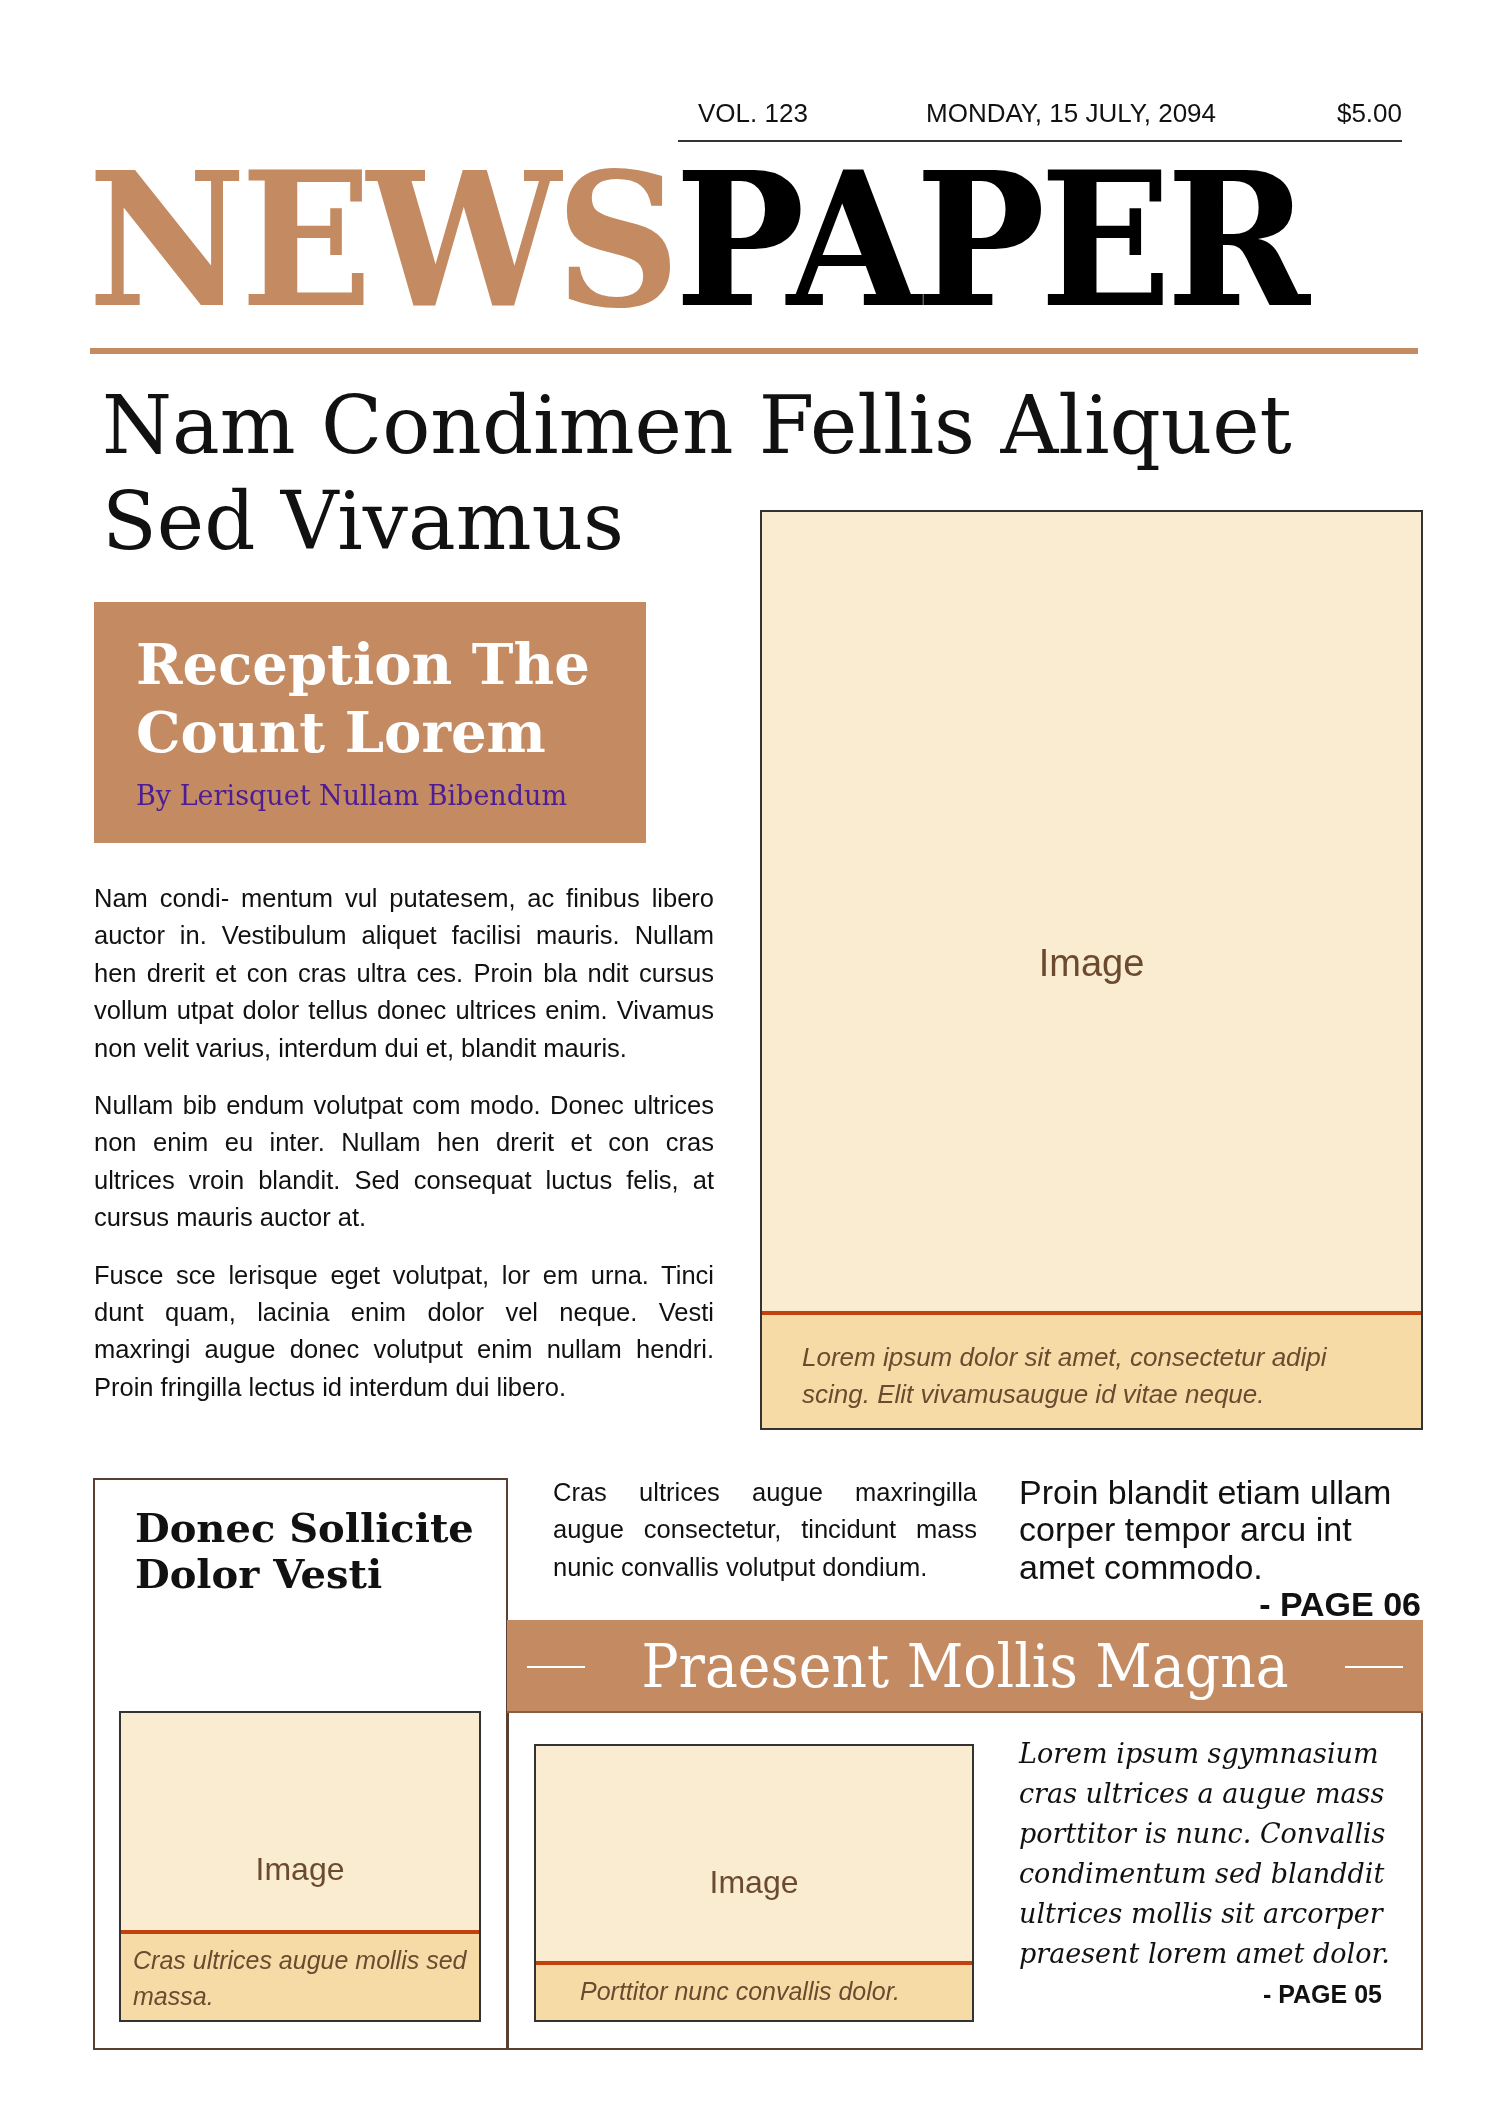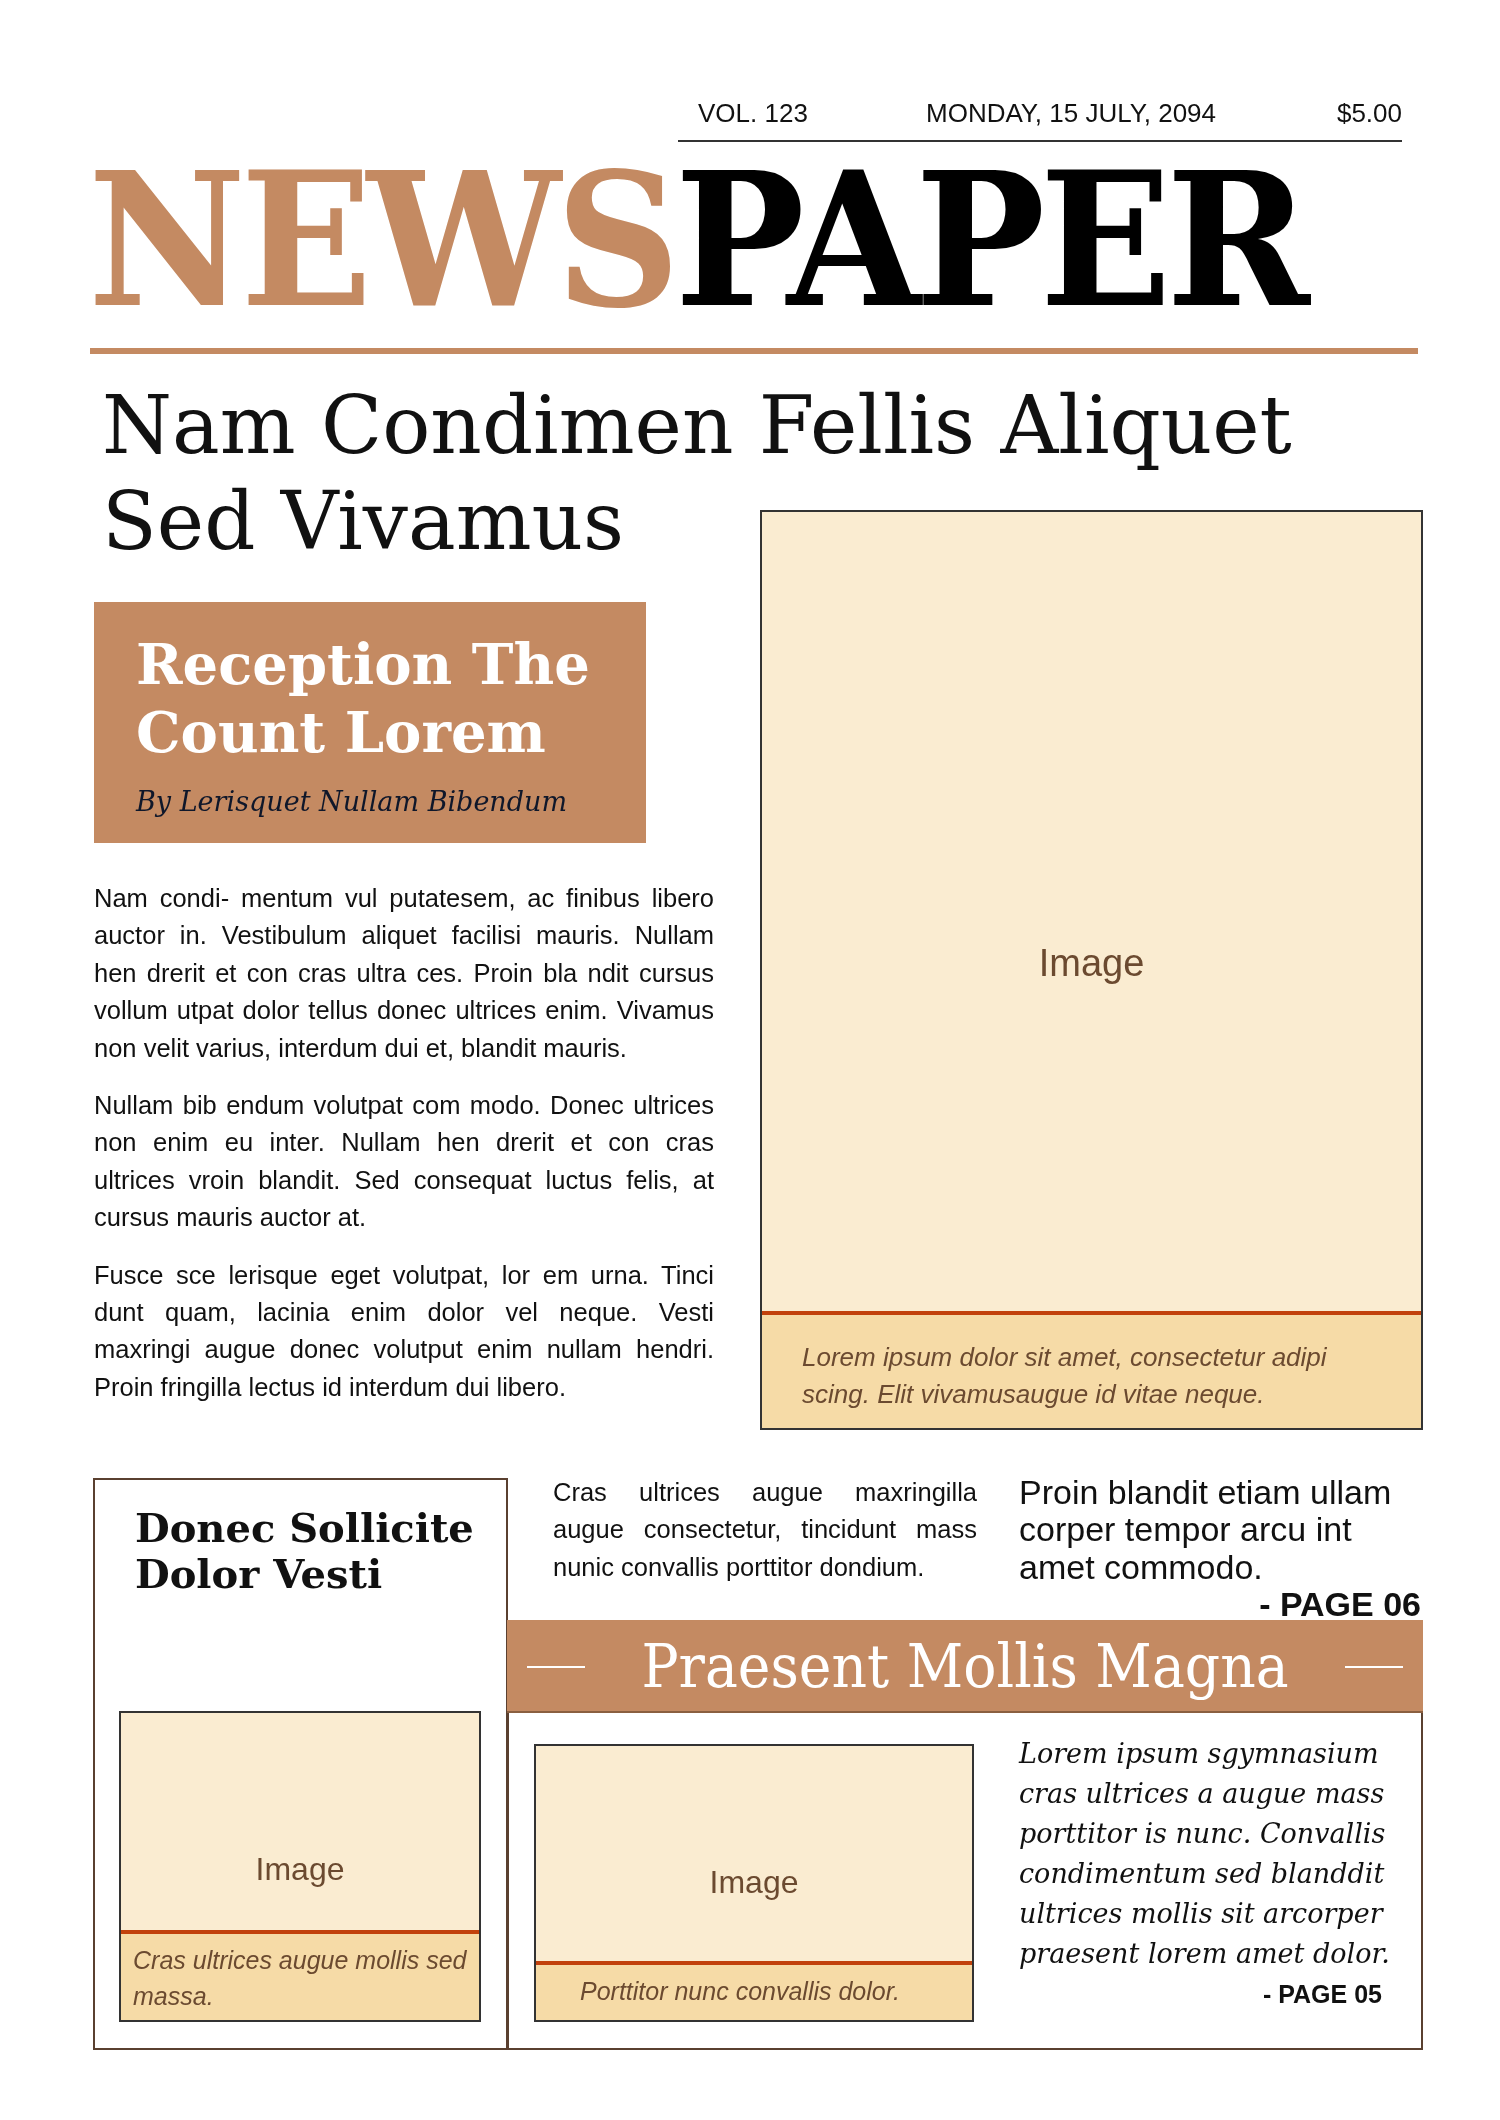--- a/index.html
+++ b/index.html
@@ -7,21 +7,21 @@
   .abs{position:absolute;}
   .masthead-bar{left:678px;top:92px;width:724px;height:48px;border-bottom:2px solid #333;}
   .masthead-bar span{position:absolute;top:6px;font-size:26px;color:#111;}
   .title{left:88px;top:150px;width:1340px;height:180px;font-family:"DejaVu Serif",serif;font-weight:bold;font-size:186px;line-height:180px;letter-spacing:-6px;white-space:nowrap;transform:scaleX(0.93);transform-origin:left;}
   .title .news{color:#c48a62;}
   .title .paper{color:#000;}
   .rule{left:90px;top:348px;width:1328px;height:6px;background:#c48a62;}
   .headline{left:102px;top:378px;width:1330px;font-family:"DejaVu Serif",serif;font-size:80px;line-height:96px;color:#111;}
   .lead-box{left:94px;top:602px;width:552px;height:241px;background:#c48a62;box-sizing:border-box;padding:28px 42px;}
   .lead-box .h{font-family:"DejaVu Serif",serif;font-weight:bold;font-size:56px;line-height:68px;color:#fff;}
-  .lead-box .by{font-family:"DejaVu Serif",serif;font-style:italic;font-size:27px;color:#0f172a;margin-top:20px;}
+  .lead-box .by{font-family:"DejaVu Serif",serif;font-size:27px;color:#4c1d95;margin-top:14px;}
   .body{left:94px;top:880px;width:620px;font-size:25.5px;line-height:37.4px;text-align:justify;color:#111;}
   .body p{margin:0 0 20px 0;}
   .img-big{left:760px;top:510px;width:663px;height:920px;border:2px solid #333;box-sizing:border-box;background:#faecd1;}
   .img-label{position:absolute;left:0;right:0;text-align:center;color:#6b4a30;font-size:38px;}
   .cap{position:absolute;left:0;right:0;bottom:0;background:#f6dba7;border-top:4px solid #c2410c;color:#6b4a30;font-style:italic;}
   .side-box{left:93px;top:1478px;width:415px;height:572px;border:2px solid #5a4030;box-sizing:border-box;}
   .side-box .h{position:absolute;left:40px;top:25px;font-family:"DejaVu Serif",serif;font-weight:bold;font-size:40px;line-height:46px;color:#111;}
   .side-box .sub{position:absolute;left:40px;top:138px;width:328px;font-style:italic;font-size:25px;line-height:37px;text-align:justify;}
   .page-ref{font-style:normal;font-weight:bold;}
   .mid-text{left:553px;top:1474px;width:424px;font-size:25.5px;line-height:37.4px;text-align:justify;}
@@ -69,21 +69,21 @@
 
 <div class="abs side-box">
   <div class="h">Donec Sollicite Dolor Vesti</div>
 </div>
 
 <div class="abs img-small">
   <div class="img-label" style="top:138px;font-size:32px">Image</div>
   <div class="cap" style="height:90px;font-size:25px;line-height:36px;padding:8px 12px 0;box-sizing:border-box;">Cras ultrices augue mollis sed massa.</div>
 </div>
 
-<div class="abs mid-text">Cras ultrices augue maxringilla augue consectetur, tincidunt mass nunic convallis porttitor dondium.</div>
+<div class="abs mid-text">Cras ultrices augue maxringilla augue consectetur, tincidunt mass nunic convallis volutput dondium.</div>
 
 <div class="abs right-text">
   <div>Proin blandit etiam ullam corper tempor arcu int amet commodo.</div>
   <div class="pr">- PAGE 06</div>
 </div>
 
 <div class="abs lower-box"></div>
 <div class="abs banner">
   <div class="line" style="left:20px"></div>
   <div class="t">Praesent Mollis Magna</div>

